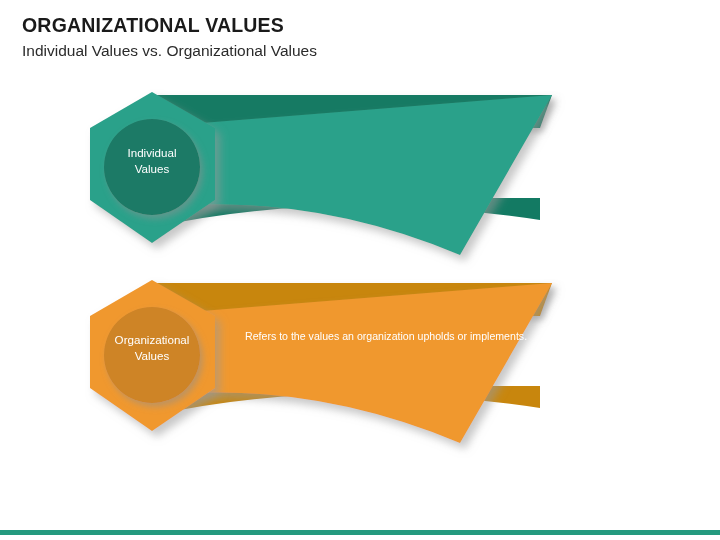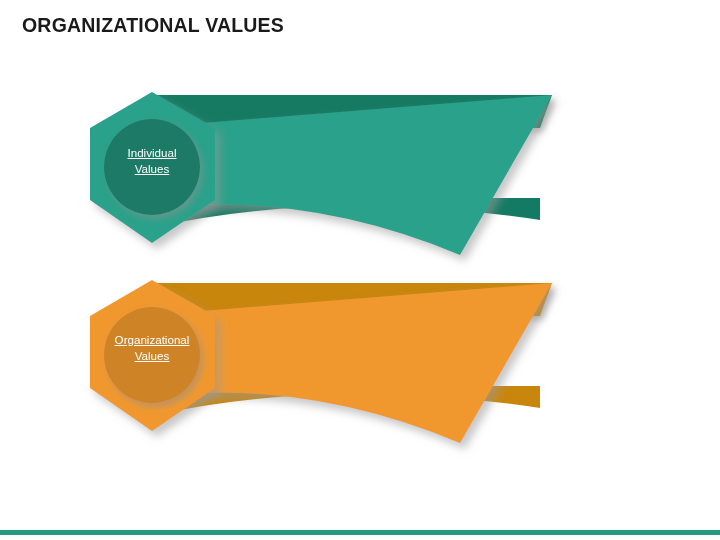--- a/index.html
+++ b/index.html
@@ -73,21 +73,20 @@
   #text-individual { left: 235px; }
   #text-organizational { left: 245px; }
 
   .hex-label {
     position: absolute;
     width: 140px;
     text-align: center;
     color: #ffffff;
     font-size: 11.6px;
     line-height: 1.35;
-    text-decoration: underline;
   }
   #label-individual { left: 82px; top: 65px; }
   #label-organizational { left: 82px; top: 64px; }
 
   
   .footer-rule {
     position: absolute;
     left: 0;
     bottom: 5px;
     width: 720px;
@@ -95,20 +94,21 @@
     background: #249a7f;
   }
 </style>
 </head>
 <body>
 
 <div class="slide">
 
   <div class="header">
     <h1 class="slide-title">ORGANIZATIONAL VALUES</h1>
+    <h2 class="slide-subtitle">Individual Values vs. Organizational Values</h2>
   </div>
 
   <div class="banner" id="banner-individual">
     <svg width="720" height="200" viewBox="0 0 720 200">
       <defs>
         <filter id="sh-a" x="-20%" y="-20%" width="160%" height="170%">
           <feDropShadow dx="5" dy="6" stdDeviation="4" flood-color="#9a9a9a" flood-opacity="0.55"></feDropShadow>
         </filter>
         <filter id="sh-a2" x="-20%" y="-20%" width="160%" height="170%">
           <feDropShadow dx="3" dy="4" stdDeviation="3" flood-color="#8f8f8f" flood-opacity="0.5"></feDropShadow>
@@ -165,17 +165,18 @@
       </g>
 
       <circle cx="152" cy="87" r="48" fill="#CE8425" filter="url(#sh-b2)"></circle>
     </svg>
 
     <div class="hex-label" id="label-organizational">
       <div>Organizational</div>
       <div>Values</div>
     </div>
 
+    <div class="banner-text" id="text-organizational">Refers to the values an organization upholds or implements.</div>
   </div>
 
   <div class="footer-rule"></div>
 
 </div>
 
 </body></html>

